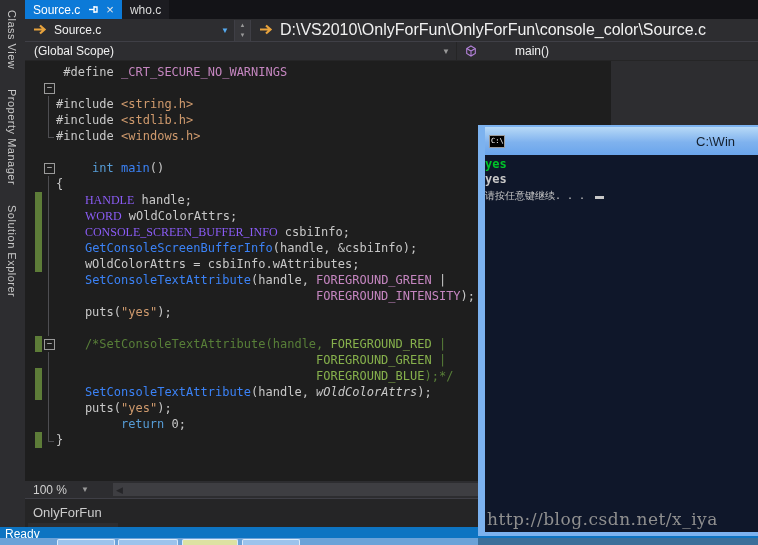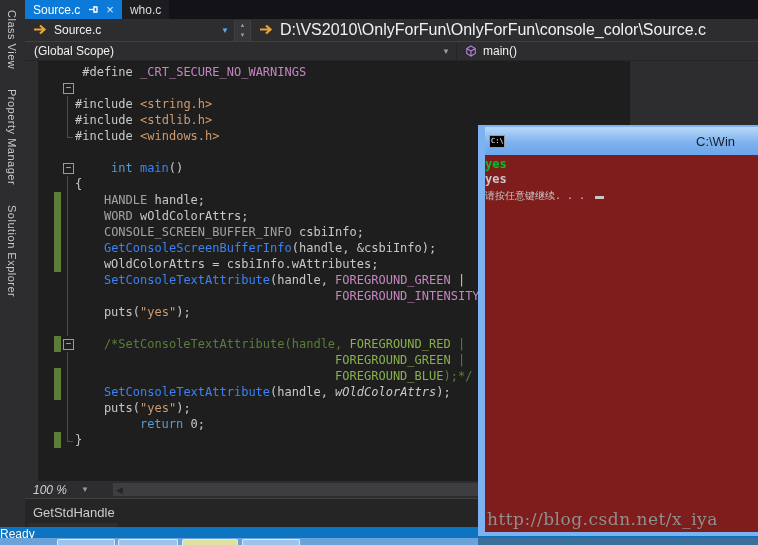--- a/index.html
+++ b/index.html
@@ -30,80 +30,80 @@
   #spinner { width:17px; height:21px; display:flex; flex-direction:column; border-left:1px solid #3f3f46; border-right:1px solid #3f3f46; }
   .spin-btn { flex:1; background:#37373b; color:#999; font-size:6px; display:flex; align-items:center; justify-content:center; }
   #path-text { color:#f1f1f1; font-size:16px; white-space:nowrap; }
 
   
   #navbar { position:absolute; left:25px; top:42px; width:733px; height:19px; background:#2d2d30;
             border-bottom:1px solid #252526; display:flex; z-index:2; }
   #scope-combo { width:432px; display:flex; align-items:center; color:#f1f1f1; font-size:12px;
                  padding-left:9px; border-right:1px solid #252526; }
   #scope-combo .dd { margin-left:auto; color:#999; font-size:8px; padding-right:6px; }
-  #member-combo { flex:1; display:flex; align-items:center; color:#f1f1f1; font-size:12px; }
+  #member-combo { flex:1; display:flex; align-items:center; color:#f1f1f1; font-size:12px;gap:32px; }
   #member-combo .cube { margin:0 6px 0 8px; display:inline-flex; }
 
   
-  #editor { position:absolute; left:38px; top:61px; width:592px; height:420px; background:#1e1e1e;
+  #editor { position:absolute; left:19px; top:61px; width:592px; height:420px; background:#1e1e1e;
             overflow:hidden; z-index:1; }
   #code-lines { padding-top:3px; font-family:"DejaVu Sans Mono", monospace; font-size:12px; }
   .cl { display:flex; height:16px; line-height:16px; white-space:pre; }
   .gut { width:16px; flex:none; }
   .cbar { width:7px; flex:none; }
   .cbar.on { background:#5d7c38; }
   .fold { width:14px; flex:none; position:relative; }
   .fold.f-line::before { content:""; position:absolute; left:6px; top:0; bottom:0; border-left:1px solid #4e4e52; }
   .fold.f-end::before { content:""; position:absolute; left:6px; top:0; height:9px; border-left:1px solid #4e4e52; }
   .fold.f-end::after  { content:""; position:absolute; left:6px; top:9px; width:6px; border-top:1px solid #4e4e52; }
   .fold.f-minus::before { content:"\2212"; position:absolute; left:2px; top:3px; width:9px; height:9px;
             border:1px solid #9a9a9a; color:#c8c8c8; background:#1e1e1e; font-size:9px; line-height:7px; text-align:center; }
   .codetxt { white-space:pre; }
   .t-p  { color:#c8c8c8; }
   .t-kw { color:#569cd6;margin-left:36px; }
   .t-mac{ color:#c586c0; }
   .t-fn { color:#3b82f6; }
   .t-lit{ color:#cf9a6d; }
-  .t-typ{ color:#a3a3a3; }
+  .t-typ{ color:#8b5cf6;font-family:Liberation Serif, serif; }
   .t-cmt{ color:#587f38; }
   .t-cmb{ color:#86b04c; }
   .t-pi { color:#c8c8c8; font-style:italic; }
 
   
   #editor-bottom { position:absolute; left:25px; top:481px; width:733px; height:17px; background:#2d2d30;
                    display:flex; align-items:center; z-index:1; }
-  #zoom-combo { color:#d0d0d0; font-size:12px; padding-left:8px; display:flex; align-items:center; width:88px;font-style:italic; }
+  #zoom-combo { color:#d0d0d0; font-size:12px; padding-left:8px; display:flex; align-items:center; width:88px; }
   #zoom-combo .dd { color:#999; font-size:8px; margin-left:14px; }
   #hscroll { height:13px; flex:1; background:#3e3e42; display:flex; align-items:center; }
   #hscroll .arr { color:#252528; font-size:9px; padding-left:3px; }
 
   
   #bp-panel { position:absolute; left:25px; top:498px; width:733px; height:29px; background:#252526;
               border-top:1px solid #3f3f46; z-index:1; }
   #bp-label { color:#cccccc; font-size:13px; padding:6px 0 0 8px; }
   #bp-tab { position:absolute; left:3px; top:24px; width:90px; height:5px; background:#2d2d30; }
 
   
   #statusbar { position:absolute; left:0; top:527px; width:758px; height:11px; background:#0d74c2;
                overflow:hidden; z-index:4; }
-  #status-text { color:#ffffff; font-size:12px; padding-left:0; }
+  #status-text { color:#ffffff; font-size:12px; padding-left:5px; }
   #taskbar { position:absolute; left:0; top:538px; width:758px; height:7px; background:#6ba2d8; z-index:4; }
   .tb-seg { position:absolute; top:1px; height:6px; border:1px solid #dcebfa; border-bottom:none; border-radius:2px 2px 0 0; }
   #taskbar-right-shade { position:absolute; left:478px; top:0; width:280px; height:7px; background:#3c6f9a; }
 
   
   #console-win { position:absolute; left:478px; top:125px; width:280px; height:411px; z-index:5;
                  background:#7cb2ef; padding:2px 0 4px 7px; }
   #console-title { height:28px; background:linear-gradient(#b7d9f7, #7fb2ee 55%, #6aa5ec);
                    display:flex; align-items:center; position:relative; overflow:hidden; }
   #console-icon { width:16px; height:13px; background:#000; border:1px solid #9a9a9a; color:#fff;
                   font-size:7px; line-height:11px; text-align:left; padding-left:1px; margin-left:4px;
                   font-family:"DejaVu Sans Mono", monospace; }
   #console-title-text { position:absolute; left:211px; color:#14202e; font-size:13px; white-space:nowrap; }
-  #console-client { position:relative; background:#7f1d1d; height:377px; overflow:hidden;
+  #console-client { position:relative; background:#0f172a; height:377px; overflow:hidden;
                     font-family:"DejaVu Sans Mono", monospace; font-size:12px; padding-top:2px; }
   .con-line { line-height:15px; white-space:pre; font-weight:bold; }
   .con-green { color:#00c329; }
   .con-def { color:#c7c7c7; }
   .con-cjk { font-size:10px; line-height:17px; font-weight:normal; }
   .cursor-block { display:inline-block; width:9px; height:3px; background:#c7c7c7; margin-left:4px; }
   #watermark { position:absolute; left:2px; bottom:3px; color:#8f8f8f; font-size:17px;
                font-family:"DejaVu Serif", serif; letter-spacing:0.5px; white-space:nowrap; }
 </style>
 </head>
@@ -206,21 +206,21 @@
     <div id="zoom-combo">
       <span>100 %</span>
       <span class="dd">▼</span>
     </div>
     <div id="hscroll">
       <span class="arr">◀</span>
     </div>
   </div>
 
   <div id="bp-panel">
-    <div id="bp-label">GetStdHandle</div>
+    <div id="bp-label">OnlyForFun</div>
     <div id="bp-tab"></div>
   </div>
 
   <div id="statusbar">
     <div id="status-text">Ready</div>
   </div>
 
   <div id="taskbar">
     <div id="taskbar-right-shade"></div>
   <div class="tb-seg" style="left: 57px; width: 58px; background: rgb(156, 195, 236);"></div>

